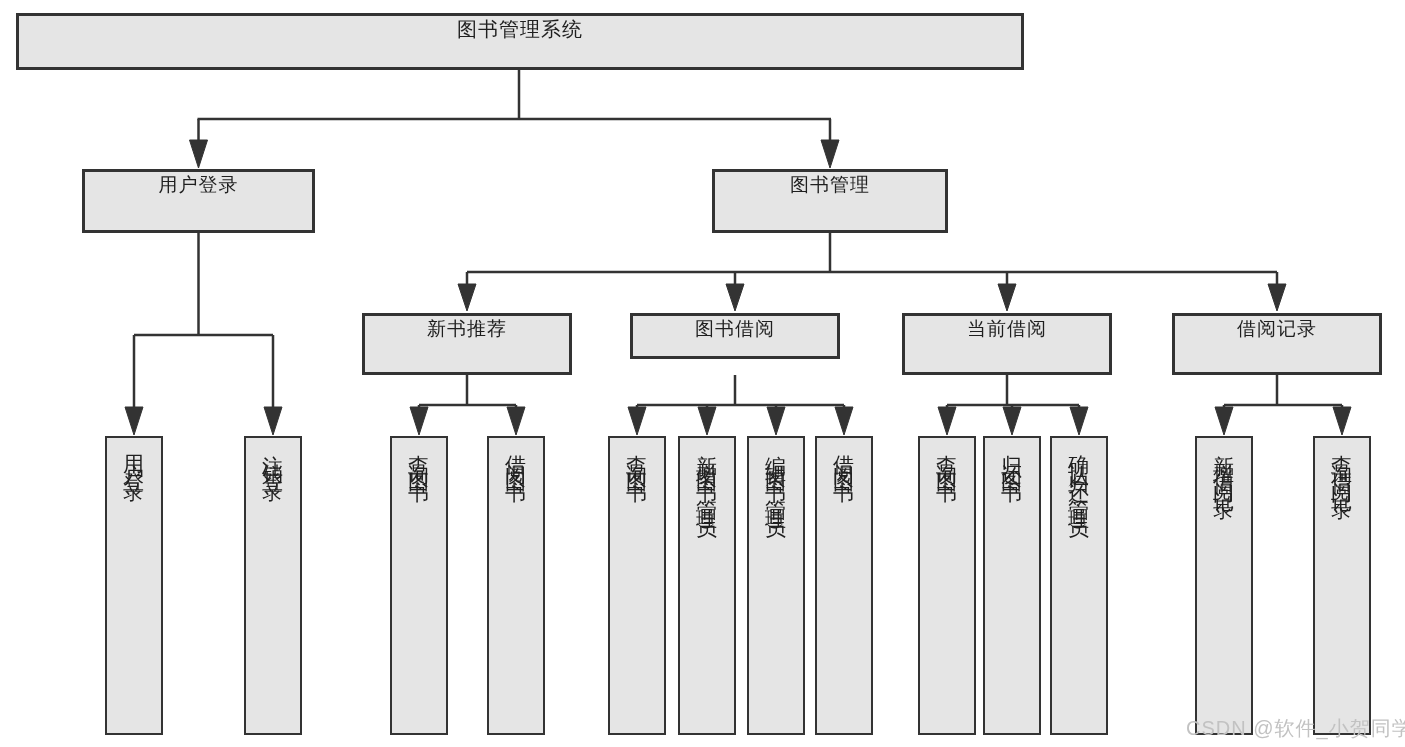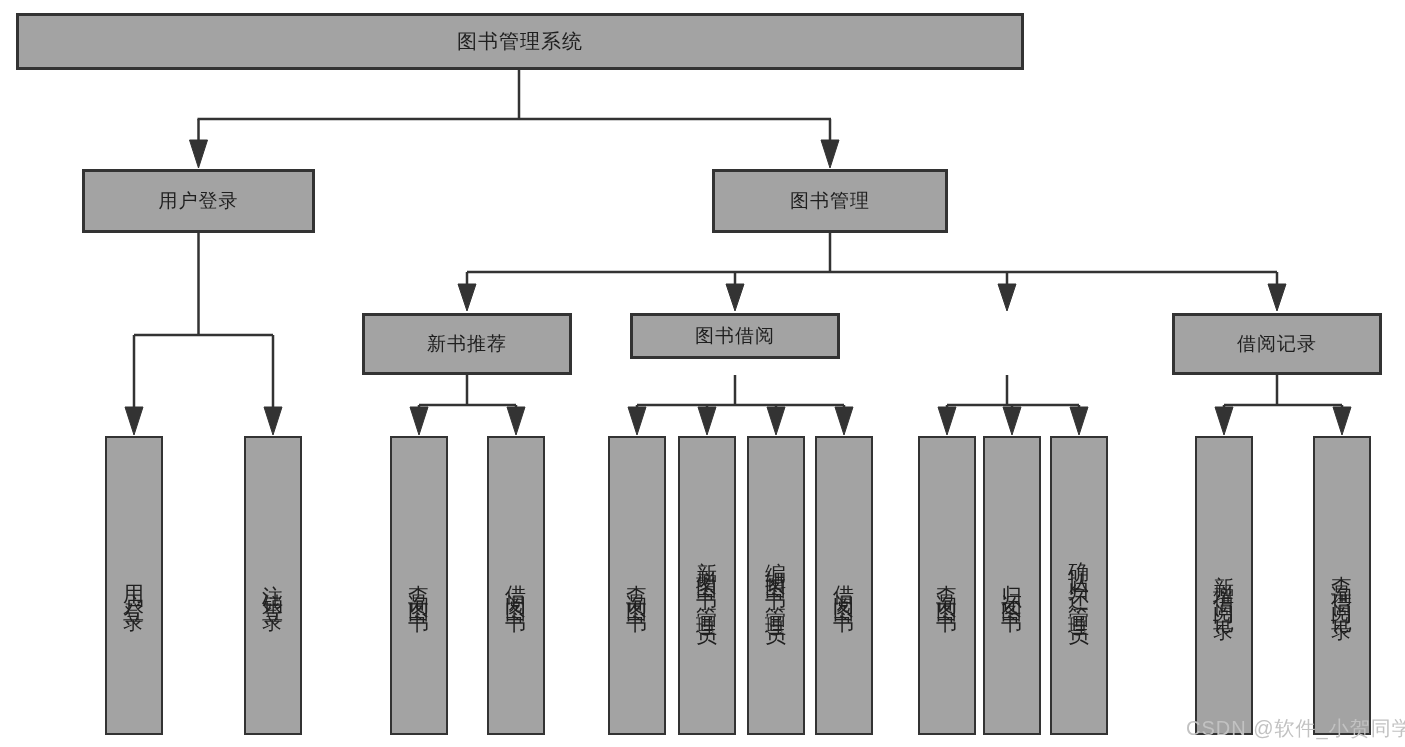--- a/index.html
+++ b/index.html
@@ -24,24 +24,23 @@
     stroke: #333333;
     stroke-width: 2.5;
   }
   .edges polygon {
     fill: #333333;
     stroke: #333333;
   }
   .box {
     position: absolute;
     box-sizing: border-box;
-    background: #a3a3a3;
+    background: #e5e5e5;
     border: 3px solid #333333;
     display: flex;
-    align-items: center;
     justify-content: center;
     color: #1f1f1f;
   }
   .box.h span {
     font-size: 19px;
     letter-spacing: 1px;
     white-space: nowrap;
   }
   .box.root span {
     font-size: 20px;
@@ -157,20 +156,23 @@
   <div class="box h" style="left:712px; top:169px; width:236px; height:64px;">
     <span>图书管理</span>
   </div>
 
   <div class="box h" style="left:362px; top:313px; width:210px; height:62px;">
     <span>新书推荐</span>
   </div>
   <div class="box h" style="left:630px; top:313px; width:210px; height:46px;">
     <span>图书借阅</span>
   </div>
+  <div class="box h" style="left:902px; top:313px; width:210px; height:62px;">
+    <span>当前借阅</span>
+  </div>
   <div class="box h" style="left:1172px; top:313px; width:210px; height:62px;">
     <span>借阅记录</span>
   </div>
 
   <div class="box leaf" style="left:105px; top:436px; width:58px; height:299px;">
     <span>用户登录</span>
   </div>
   <div class="box leaf" style="left:244px; top:436px; width:58px; height:299px;">
     <span>注销登录</span>
   </div>

